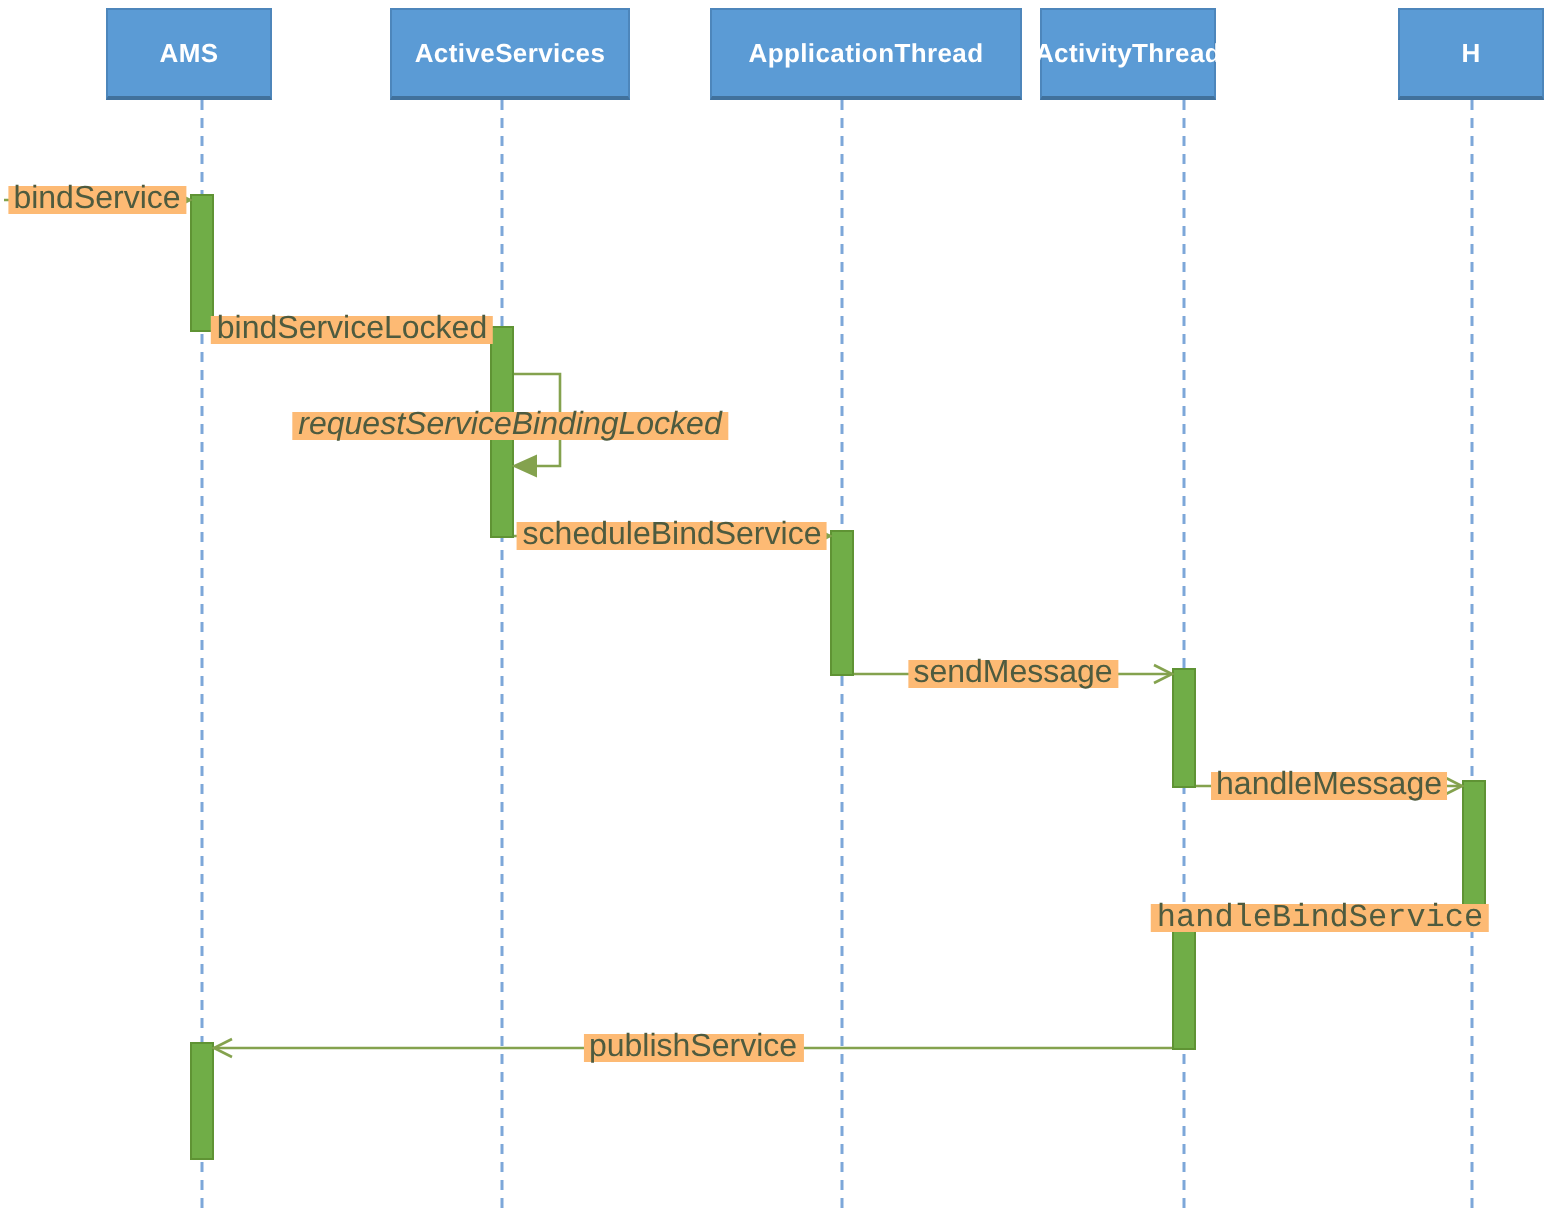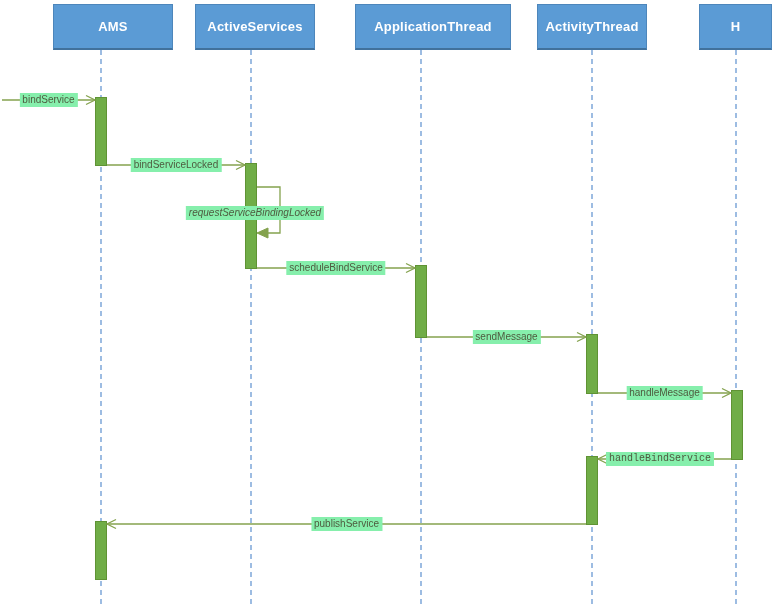--- a/index.html
+++ b/index.html
@@ -21,23 +21,23 @@
     letter-spacing:0.2px;
   }
   .activation {
     position:absolute;
     width:12px;
     box-sizing:border-box;
   }
   .msg-label {
     position:absolute;
     transform:translate(-50%,-50%);
-    background:#86efac;
+    background:#fdba74;
     padding:0 3px;
-    font-size:10px;
+    font-size:16px;
     line-height:14px;
     white-space:nowrap;
   }
 </style>
 </head>
 <body>
 
 <div id="diagram">
   <svg class="layer" id="svg-lifelines" xmlns="http://www.w3.org/2000/svg">
       <line x1="101" y1="50" x2="101" y2="607" stroke="#7da7d9" stroke-width="1.5" stroke-dasharray="5 4"></line>
@@ -67,30 +67,30 @@
       <line x1="598" y1="393" x2="731" y2="393" stroke="#84a24e" stroke-width="1.3"></line>
       <polyline points="722,388.5 731,393 722,397.5" fill="none" stroke="#84a24e" stroke-width="1.3"></polyline>
       <line x1="598" y1="459" x2="731" y2="459" stroke="#84a24e" stroke-width="1.3"></line>
       <polyline points="607,454.5 598,459 607,463.5" fill="none" stroke="#84a24e" stroke-width="1.3"></polyline>
       <line x1="107" y1="524" x2="586" y2="524" stroke="#84a24e" stroke-width="1.3"></line>
       <polyline points="116,519.5 107,524 116,528.5" fill="none" stroke="#84a24e" stroke-width="1.3"></polyline>
       <path d="M 257 187 L 280 187 L 280 233 L 268 233" fill="none" stroke="#84a24e" stroke-width="1.3"></path>
       <polygon points="257,233 268,228 268,238" fill="#84a24e" stroke="#84a24e"></polygon>
     </svg>
   <div class="layer" id="layer-headers">
-      <div class="header-box" style="left: 53px; width: 120px; background: rgb(91, 155, 213); border-width: 1px 1px 2px; border-style: solid; border-color: rgb(77, 134, 187) rgb(77, 134, 187) rgb(65, 113, 156); border-image: initial; color: rgb(255, 255, 255);">
+      <div class="header-box" style="left: 53px; width: 83px; background: rgb(91, 155, 213); border-width: 1px 1px 2px; border-style: solid; border-color: rgb(77, 134, 187) rgb(77, 134, 187) rgb(65, 113, 156); border-image: initial; color: rgb(255, 255, 255);">
         <span>AMS</span>
       </div>
       <div class="header-box" style="left: 195px; width: 120px; background: rgb(91, 155, 213); border-width: 1px 1px 2px; border-style: solid; border-color: rgb(77, 134, 187) rgb(77, 134, 187) rgb(65, 113, 156); border-image: initial; color: rgb(255, 255, 255);">
         <span>ActiveServices</span>
       </div>
       <div class="header-box" style="left: 355px; width: 156px; background: rgb(91, 155, 213); border-width: 1px 1px 2px; border-style: solid; border-color: rgb(77, 134, 187) rgb(77, 134, 187) rgb(65, 113, 156); border-image: initial; color: rgb(255, 255, 255);">
         <span>ApplicationThread</span>
       </div>
-      <div class="header-box" style="left: 537px; width: 110px; background: rgb(91, 155, 213); border-width: 1px 1px 2px; border-style: solid; border-color: rgb(77, 134, 187) rgb(77, 134, 187) rgb(65, 113, 156); border-image: initial; color: rgb(255, 255, 255); text-align: center;">
+      <div class="header-box" style="left: 520px; width: 88px; background: rgb(91, 155, 213); border-width: 1px 1px 2px; border-style: solid; border-color: rgb(77, 134, 187) rgb(77, 134, 187) rgb(65, 113, 156); border-image: initial; color: rgb(255, 255, 255); text-align: center;">
         <span>ActivityThread</span>
       </div>
       <div class="header-box" style="left: 699px; width: 73px; background: rgb(91, 155, 213); border-width: 1px 1px 2px; border-style: solid; border-color: rgb(77, 134, 187) rgb(77, 134, 187) rgb(65, 113, 156); border-image: initial; color: rgb(255, 255, 255);">
         <span>H</span>
       </div>
     </div>
   <div class="layer" id="layer-labels">
       <div class="msg-label" style="left: 48.5px; top: 100px; color: rgb(78, 91, 63);">bindService</div>
       <div class="msg-label" style="left: 176px; top: 165px; color: rgb(78, 91, 63);">bindServiceLocked</div>
       <div class="msg-label" style="left: 336px; top: 268px; color: rgb(78, 91, 63);">scheduleBindService</div>

